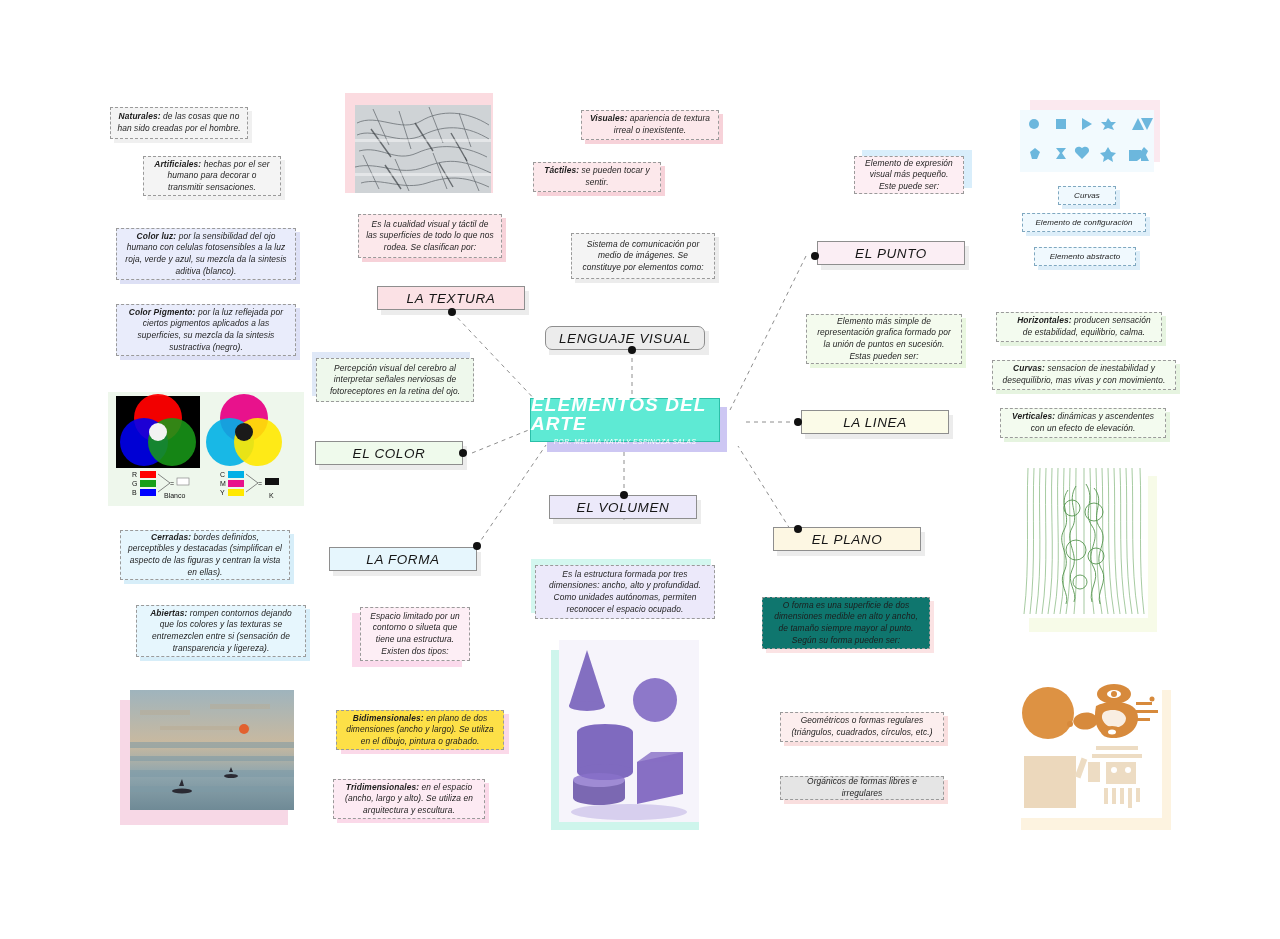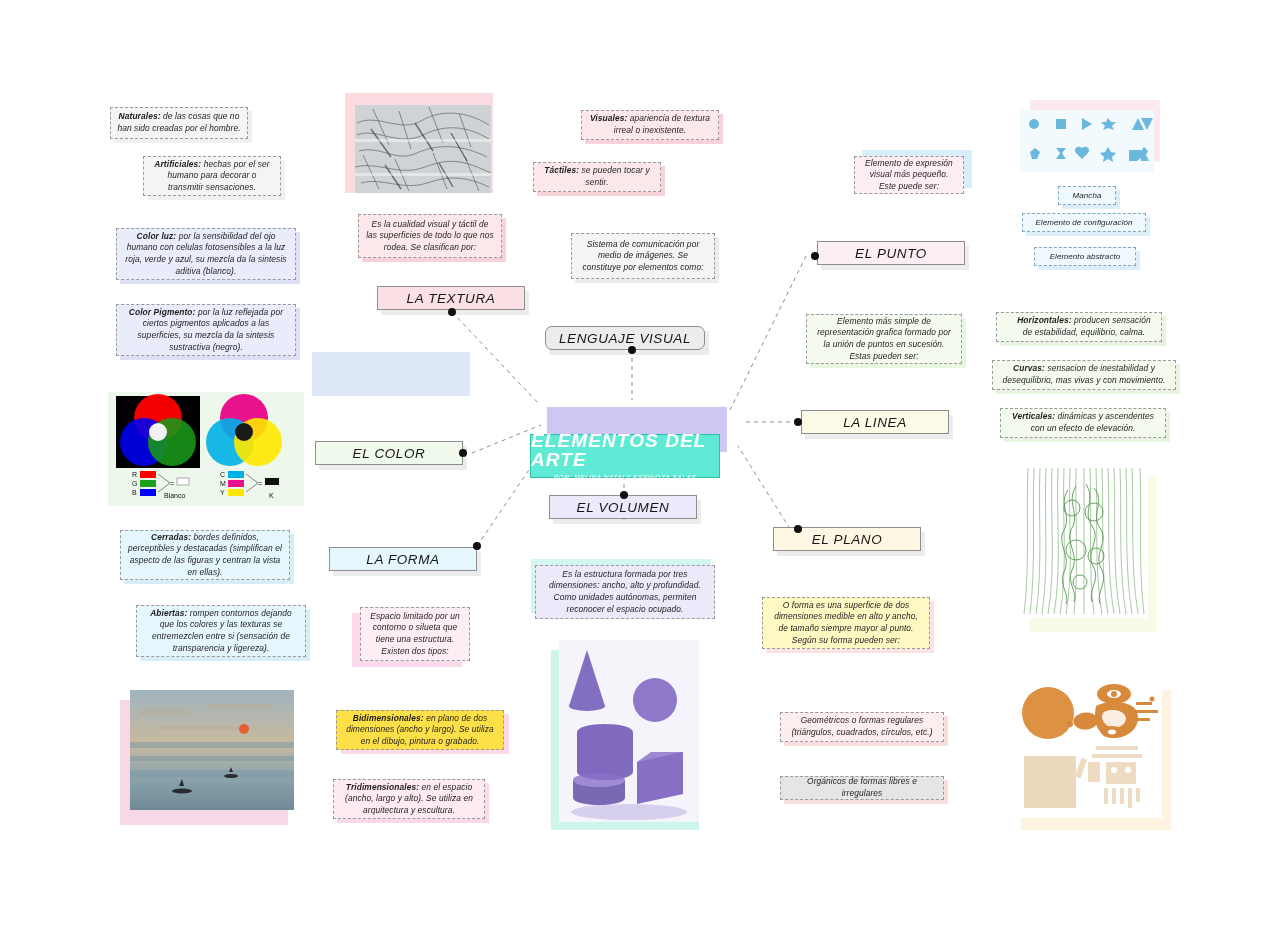--- a/index.html
+++ b/index.html
@@ -123,21 +123,21 @@
       <line x1="472" y1="453" x2="541" y2="425"></line>
       <line x1="477" y1="546" x2="546" y2="445"></line>
       <line x1="624" y1="520" x2="624" y2="448"></line>
       <line x1="806" y1="256" x2="730" y2="410"></line>
       <line x1="798" y1="422" x2="742" y2="422"></line>
       <line x1="790" y1="529" x2="738" y2="446"></line>
     </g>
   </svg>
 
   <div class="center-back abs" style="left:547px; top:407px; width:180px; height:45px;"></div>
-  <div class="center" style="left:530px; top:398px; width:190px; height:44px;margin-top:36px;">
+  <div class="center" style="left:530px; top:398px; width:190px; height:44px;">
     <div class="title">ELEMENTOS DEL ARTE</div>
     <div class="byline">POR: MELINA NATALY ESPINOZA SALAS</div>
   </div>
 
   <div class="node-shadow" style="left:549px; top:331px; width:160px; height:24px;"></div>
   <div class="node" style="left:545px; top:326px; width:160px; height:24px; background:#ececec;border-radius:7px;">
     <span>LENGUAJE VISUAL</span>
   </div>
   <div class="dot" style="left:628px; top:346px;"></div>
 
@@ -312,20 +312,23 @@
       </g>
     </svg>
   </div>
 
   <div class="shadow" style="left:362px; top:218px; width:144px; height:44px; background:#f7d2d9;"></div>
   <div class="note" style="left:358px; top:214px; width:144px; height:44px; background:#fce8eb;">
     <span>Es la cualidad visual y táctil de las superficies de todo lo que nos rodea. Se clasifican por:</span>
   </div>
 
   <div class="shadow" style="left:312px; top:352px; width:158px; height:44px; background:#dfe8f7;"></div>
+  <div class="note" style="left:316px; top:358px; width:158px; height:44px; background:#eef8ec;">
+    <span>Percepción visual del cerebro al interpretar señales nerviosas de fotoreceptores en la retina del ojo.</span>
+  </div>
 
   <div class="shadow" style="left:352px; top:613px; width:110px; height:54px; background:#fbdaec;"></div>
   <div class="note" style="left:360px; top:607px; width:110px; height:54px; background:#fdeef5;">
     <span>Espacio limitado por un contorno o silueta que tiene una estructura. Existen dos tipos:</span>
   </div>
 
   <div class="shadow" style="left:341px; top:714px; width:168px; height:40px; background:#fbd9e9;"></div>
   <div class="note" style="left:336px; top:710px; width:168px; height:40px; background:#fde047;">
     <span><span class="lead">Bidimensionales:</span><span> en plano de dos dimensiones (ancho y largo). Se utiliza en el dibujo, pintura o grabado.</span></span>
   </div>
@@ -390,21 +393,21 @@
   <div class="note" style="left:854px; top:156px; width:110px; height:38px; background:#fdeef3;">
     <span>Elemento de expresión visual más pequeño. Este puede ser:</span>
   </div>
 
   <div class="shadow" style="left:810px; top:318px; width:156px; height:50px; background:#e9f7df;"></div>
   <div class="note" style="left:806px; top:314px; width:156px; height:50px; background:#f4fbee;">
     <span>Elemento más simple de representación grafica formado por la unión de puntos en sucesión. Estas pueden ser:</span>
   </div>
 
   <div class="shadow" style="left:766px; top:601px; width:168px; height:52px; background:#fbe3e4;"></div>
-  <div class="note" style="left:762px; top:597px; width:168px; height:52px; background:#fef9c3;">
+  <div class="note" style="left:762px; top:597px; width:168px; height:52px; background:#0f766e;">
     <span>O forma es una superficie de dos dimensiones medible en alto y ancho, de tamaño siempre mayor al punto. Según su forma pueden ser:</span>
   </div>
 
   <div class="shadow" style="left:784px; top:716px; width:164px; height:30px; background:#f9dede;"></div>
   <div class="note" style="left:780px; top:712px; width:164px; height:30px; background:#fceeee;">
     <span>Geométricos o formas regulares (triángulos, cuadrados, círculos, etc.)</span>
   </div>
 
   <div class="shadow" style="left:784px; top:780px; width:164px; height:24px; background:#f9dede;"></div>
   <div class="note" style="left:780px; top:776px; width:164px; height:24px; background:#e5e5e5;">
@@ -428,21 +431,21 @@
         <path d="M62 38 c5 -4 10 2 5 6 l-5 5 l-5 -5 c-5 -4 0 -10 5 -6 z"></path>
         <path d="M88 37 l3 5 l5 1 l-4 4 l1 5 l-5 -3 l-5 3 l1 -5 l-4 -4 l5 -1 z"></path>
         <path d="M109 40 l12 0 l0 8 l-4 3 l-8 0 z"></path>
         <path d="M128 37 l4 4 l-2 4 l3 6 l-8 0 l0 -10 z" transform="translate(-4,0)"></path>
       </g>
     </svg>
   </div>
 
   <div class="shadow" style="left:1062px; top:190px; width:58px; height:19px; background:#ddeef9;"></div>
   <div class="note" style="left:1058px; top:186px; width:58px; height:19px; background:#f0f9fe; border-color:#7fa8c0; font-size:8px;">
-    <span>Mancha</span>
+    <span>Curvas</span>
   </div>
 
   <div class="shadow" style="left:1026px; top:217px; width:124px; height:19px; background:#ddeef9;"></div>
   <div class="note" style="left:1022px; top:213px; width:124px; height:19px; background:#f0f9fe; border-color:#7fa8c0; font-size:8px;">
     <span>Elemento de configuración</span>
   </div>
 
   <div class="shadow" style="left:1038px; top:251px; width:102px; height:19px; background:#ddeef9;"></div>
   <div class="note" style="left:1034px; top:247px; width:102px; height:19px; background:#f0f9fe; border-color:#7fa8c0; font-size:8px;">
     <span>Elemento abstracto</span>

